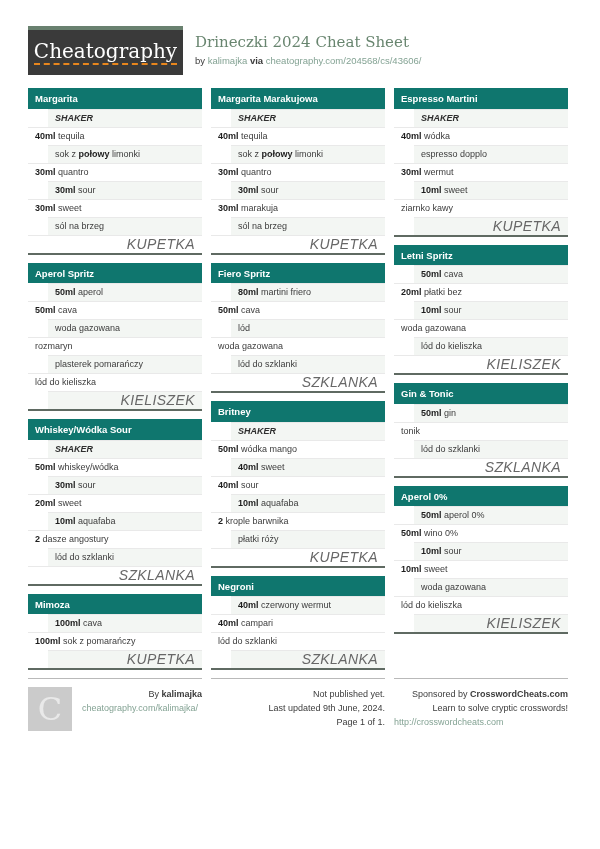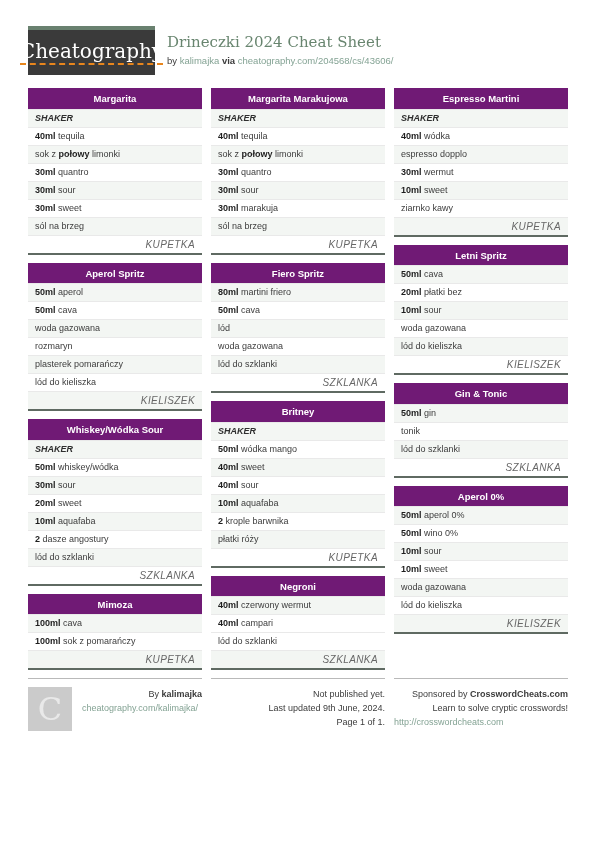--- a/index.html
+++ b/index.html
@@ -6,54 +6,54 @@
   html,body { margin:0; padding:0; }
   body {
     width:600px; height:849px; background:#ffffff; overflow:hidden;
     font-family:"Liberation Sans", sans-serif; color:#333;
   }
   .page { padding:26px 0 0 28px; width:600px; }
 
   
   .header { display:flex; align-items:flex-start; margin-bottom:13px; }
   .logo-box {
-    width:127px; height:49px; background:#3a3a3a;
+    width:155px; height:49px; background:#3a3a3a;
     border-top:4px solid #69816f;
     display:flex; align-items:center; justify-content:center;
   }
   .logo-text {
     font-family:"DejaVu Serif", serif; color:#ffffff; font-size:20px;
     border-bottom:2px dashed #e8861d; padding-bottom:2px; line-height:1;
   }
   .title-block { margin-left:12px; padding-top:8px; }
   .sheet-title { font-family:"DejaVu Serif", serif; font-size:15px; color:#68856f; line-height:1.1; }
   .byline { font-size:9.5px; color:#3c3c3c; margin-top:4px; }
   .byline .link { color:#84a394; }
   .byline .via { font-weight:bold;margin-top:12px; }
 
   
   .columns { display:flex; gap:9px; }
   .col { width:174px; display:flex; flex-direction:column; gap:8px; align-items:stretch; }
   .card { border-bottom:2px solid #5f6a62; }
   .card-header {
-    background:#701a75; color:#ffffff; font-weight:bold;
-    font-size:9.5px; padding:6px 7px 5px 7px; line-height:1;text-align:center;
+    background:#0f766e; color:#ffffff; font-weight:bold;
+    font-size:9.5px; padding:6px 7px 5px 7px; line-height:1;
   }
   .card-row {
     font-size:9px; line-height:9px; color:#3c3c3c;
     padding:4px 7px; border-top:1px solid #e9e9e9;
   }
   .card-row:first-of-type { border-top:none; }
-  .card-row.shade { background:#f3f6f3; }
+  .card-row.shade { background:#f3f6f3;margin-left:20px; }
   .card-row .b { font-weight:bold; color:#1e1e1e; }
   .card-row.note { font-style:italic; }
   .card-row.note .b { color:#2e2e2e; }
   .card-row.glass {
     text-align:right; font-style:italic; color:#676767;
-    font-size:10px; letter-spacing:0.4px;
+    font-size:14px; letter-spacing:0.4px;
   }
 
   
   .footer { display:flex; gap:9px; margin-top:8px; }
   .fcol { width:174px; border-top:1px solid #b9b9b9; padding-top:8px; font-size:9px; }
   .avatar {
     width:44px; height:44px; background:#cbcbcb; float:left; margin-right:10px;
     display:flex; align-items:center; justify-content:center;
     font-family:"DejaVu Serif", serif; font-size:32px; color:#e9e9e9;
   }

